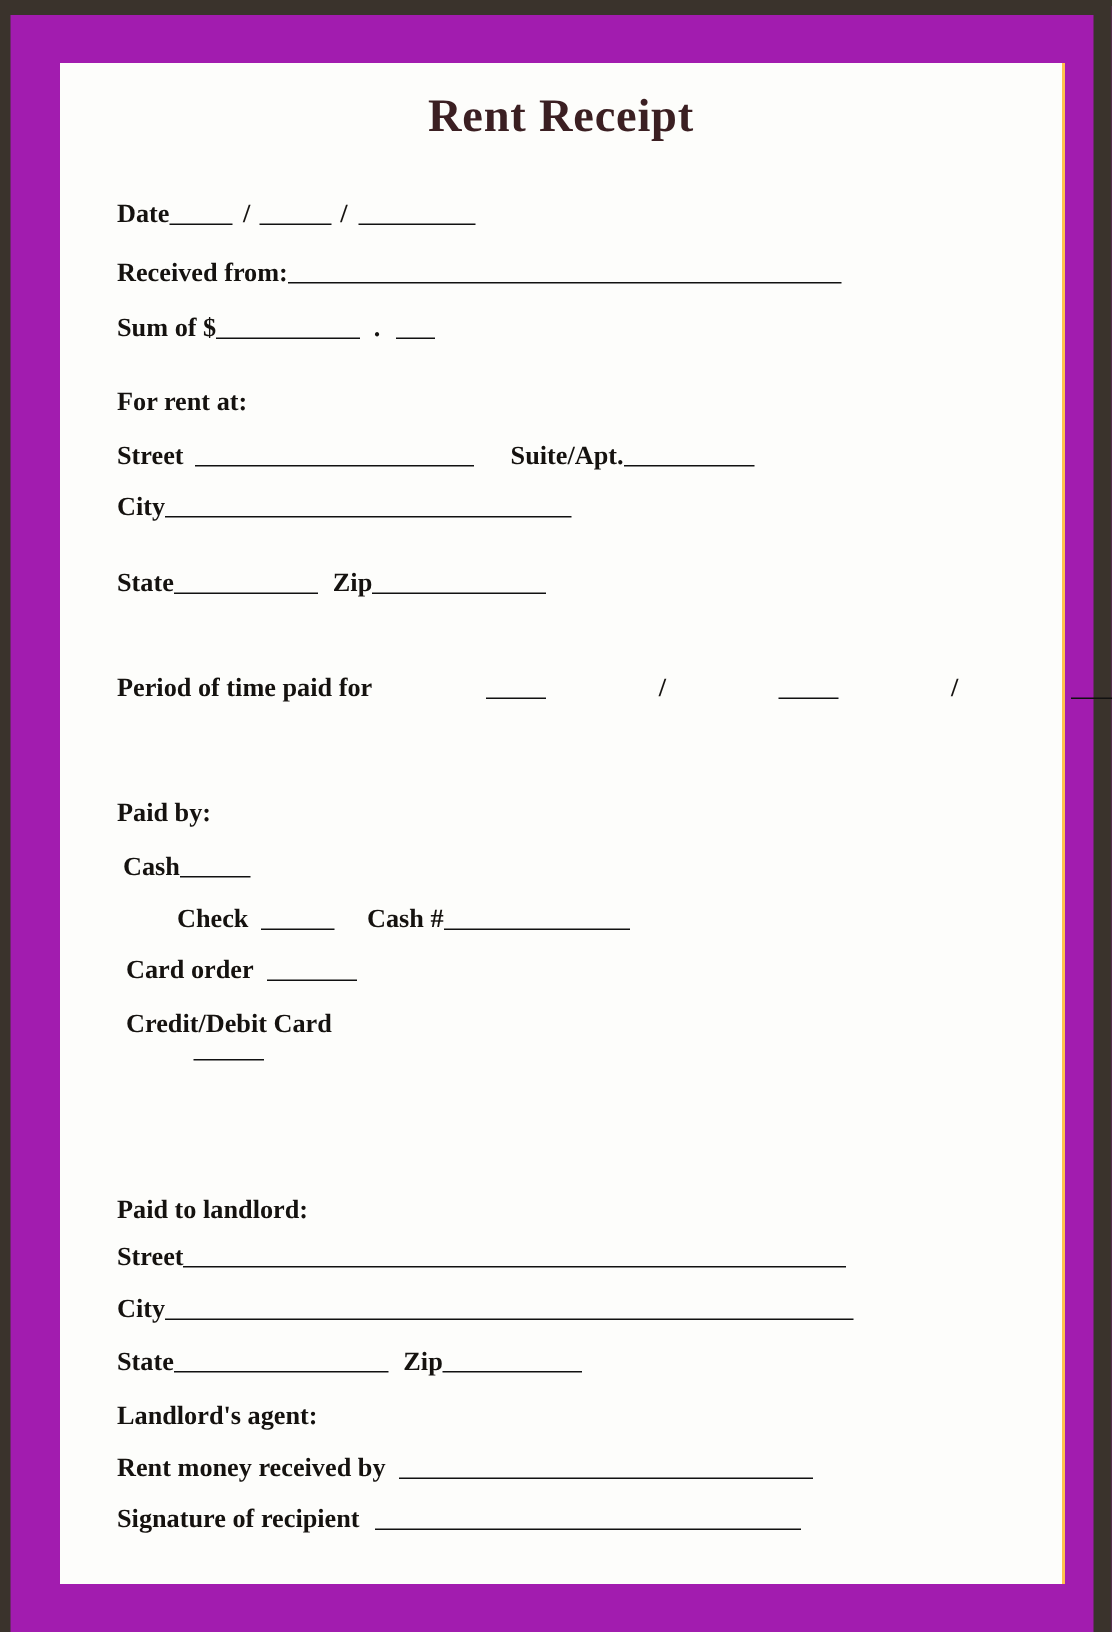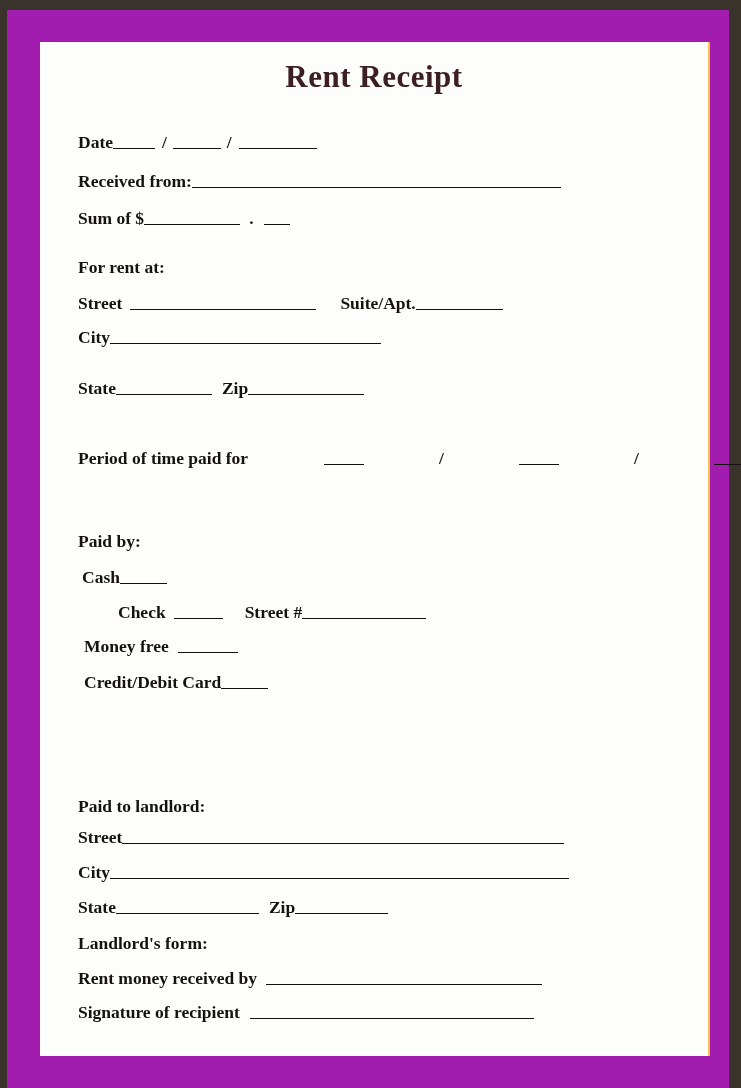--- a/index.html
+++ b/index.html
@@ -52,21 +52,21 @@
     padding-top: 17px;
     font-family: "Liberation Serif", "DejaVu Serif", serif;
   }
   .line {
     font-size: 17.5px;
     font-weight: bold;
     color: #15120f;
     white-space: nowrap;
     line-height: 1;
     display: flex;
-    align-items: flex-start;
+    align-items: center;
   }
   .lbl { display: inline-block; }
   .sep {
     display: inline-block;
     text-align: center;
     font-weight: bold;
   }
   
   .blk {
     display: inline-block;
@@ -81,21 +81,21 @@
   .row-sum       { position: absolute; left: 38px; top: 168px; }
   .row-forrent   { position: absolute; left: 38px; top: 217px; }
   .row-street1   { position: absolute; left: 38px; top: 253px; }
   .row-city1     { position: absolute; left: 38px; top: 287px; }
   .row-state1    { position: absolute; left: 38px; top: 338px; }
   .row-period    { position: absolute; left: 38px; top: 408px; gap: 34px; }
   .row-paidby    { position: absolute; left: 38px; top: 491px; }
   .row-cash      { position: absolute; left: 42px; top: 527px; }
   .row-check     { position: absolute; left: 42px; top: 562px; margin-left: 36px; }
   .row-money     { position: absolute; left: 44px; top: 596px; }
-  .row-credit    { position: absolute; left: 44px; top: 632px; }
+  .row-credit    { position: absolute; left: 44px; top: 632px; flex-direction: column; }
   .row-landlord  { position: absolute; left: 38px; top: 716px; margin-top: 40px; }
   .row-name      { position: absolute; left: 38px; top: 752px; }
   .row-street2   { position: absolute; left: 38px; top: 787px; }
   .row-city2     { position: absolute; left: 38px; top: 822px; }
   .row-state2    { position: absolute; left: 38px; top: 857px; }
   .row-agent     { position: absolute; left: 38px; top: 893px; }
   .row-rentmoney { position: absolute; left: 38px; top: 928px; }
   .row-signature { position: absolute; left: 38px; top: 962px; }
 
   .footer-credit {
@@ -205,26 +205,26 @@
       <div class="line row-cash">
         <span class="lbl">Cash</span>
         <span class="blk" style="width:47px"></span>
       </div>
 
       <div class="line row-check">
         <span class="lbl">Check</span>
         <span class="gap" style="width:8px"></span>
         <span class="blk" style="width:49px"></span>
         <span class="gap" style="width:22px"></span>
-        <span class="lbl">Street #</span>
+        <span class="lbl">Cash #</span>
         <span class="blk" style="width:124px"></span>
       </div>
 
       <div class="line row-money">
-        <span class="lbl">Money free</span>
+        <span class="lbl">Card order</span>
         <span class="gap" style="width:9px"></span>
         <span class="blk" style="width:60px"></span>
       </div>
 
       <div class="line row-credit">
         <span class="lbl">Credit/Debit Card</span>
         <span class="blk" style="width:47px"></span>
       </div>
 
       <div class="line row-landlord">
@@ -244,21 +244,21 @@
 
       <div class="line row-state2">
         <span class="lbl">State</span>
         <span class="blk" style="width:143px"></span>
         <span class="gap" style="width:10px"></span>
         <span class="lbl">Zip</span>
         <span class="blk" style="width:93px"></span>
       </div>
 
       <div class="line row-agent">
-        <span class="lbl">Landlord's form:</span>
+        <span class="lbl">Landlord's agent:</span>
       </div>
 
       <div class="line row-signature">
         <span class="lbl">Signature of  recipient</span>
         <span class="gap" style="width:10px"></span>
         <span class="blk" style="width:284px"></span>
       </div>
 
       <div class="line row-rentmoney">
         <span class="lbl">Rent money  received by</span>

